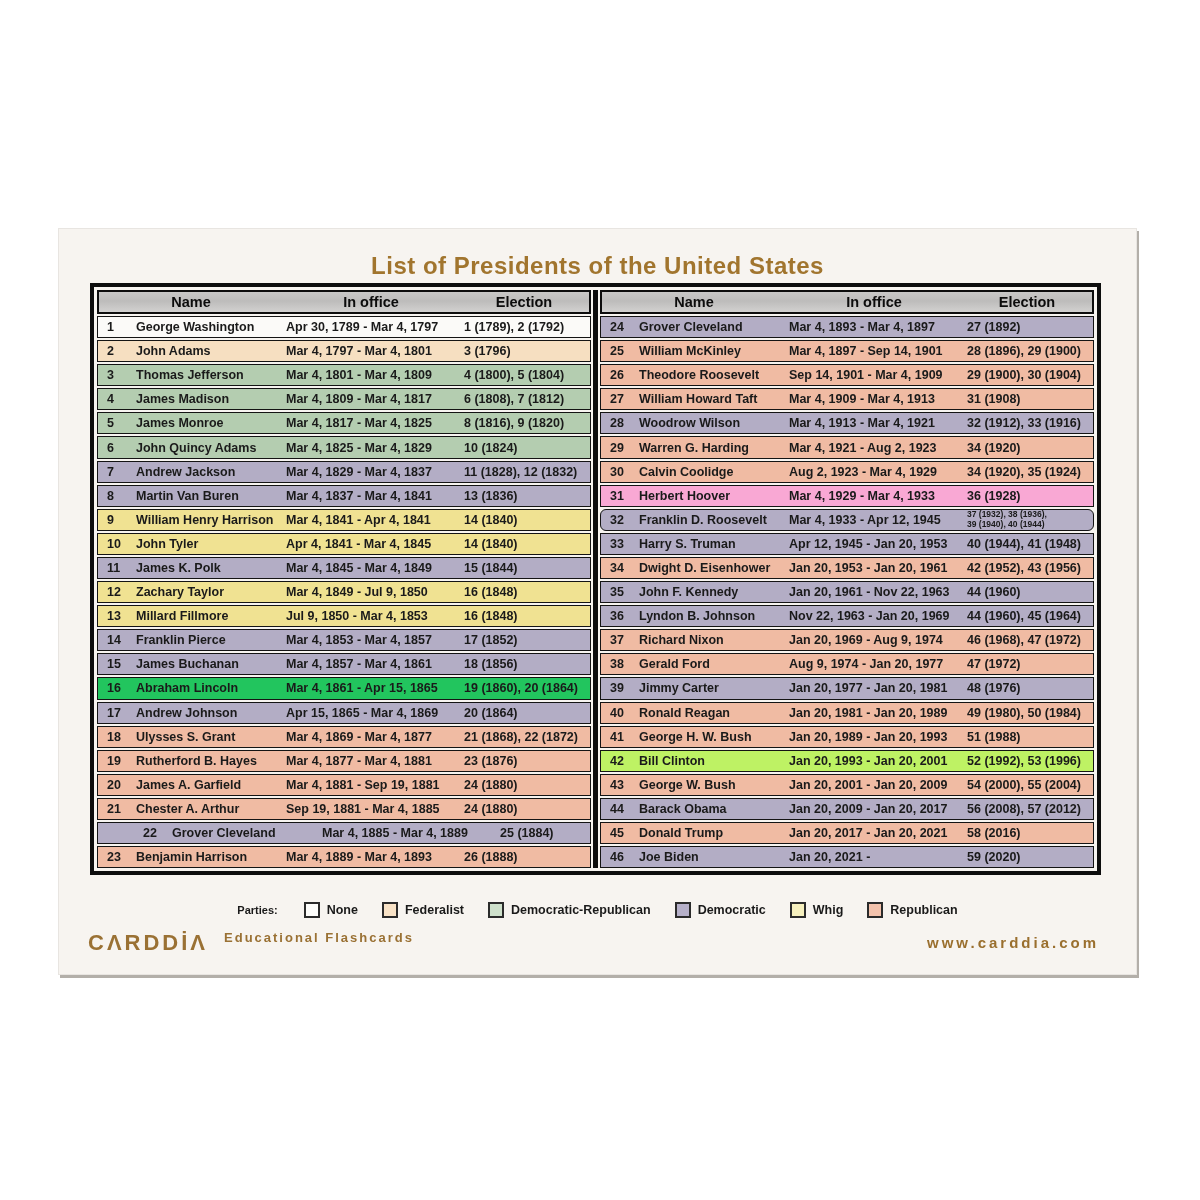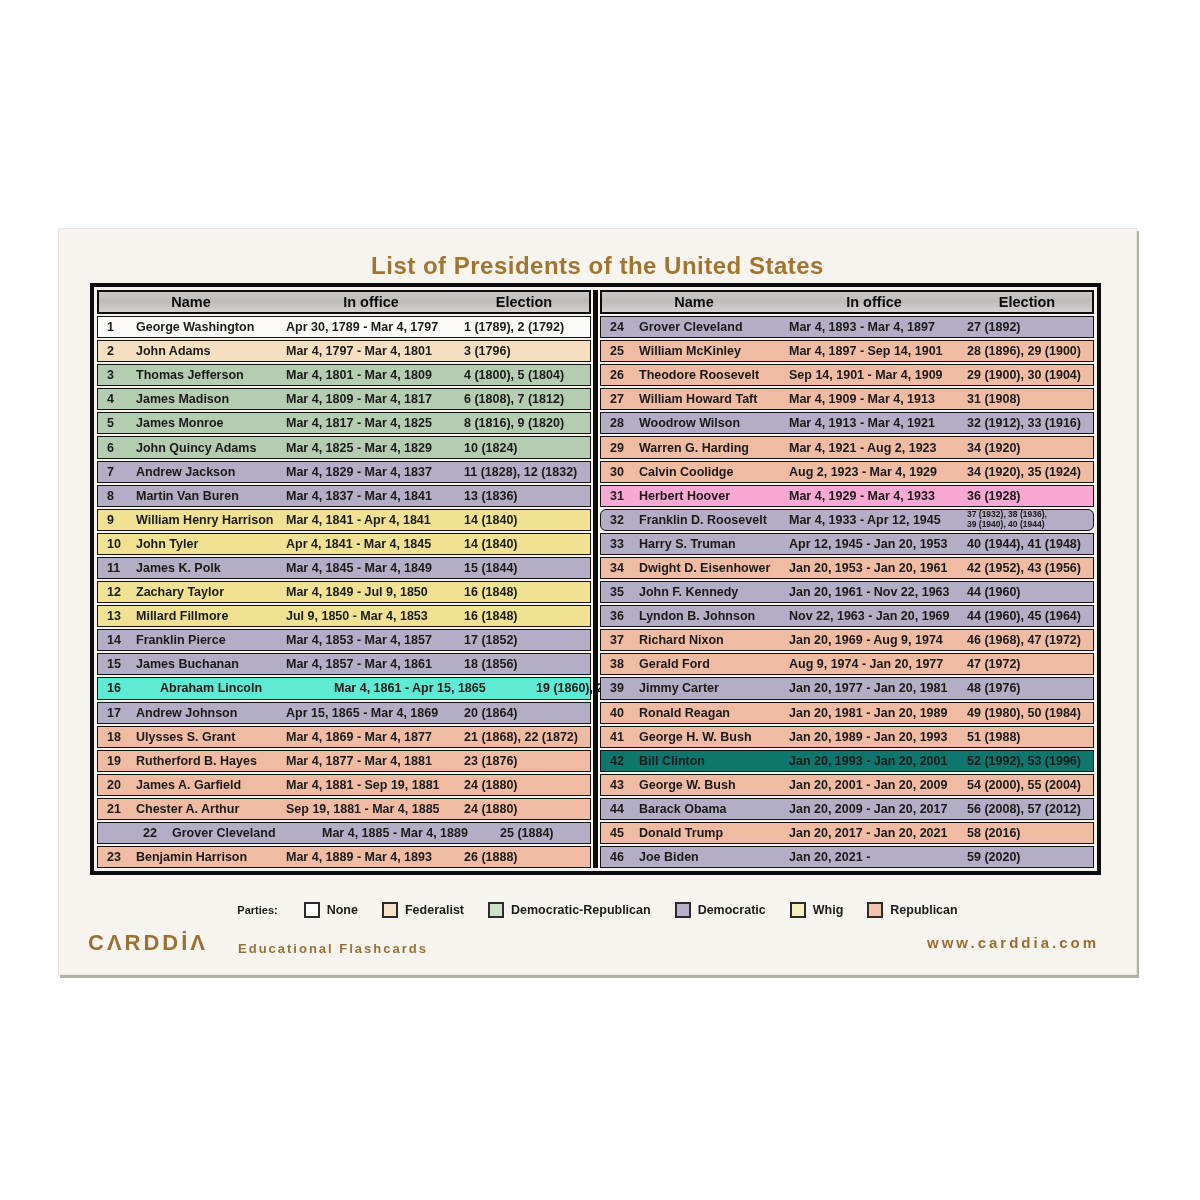--- a/index.html
+++ b/index.html
@@ -56,21 +56,21 @@
     display: flex; justify-content: center; align-items: center; gap: 24px;
     font-size: 13px; color: #1a1a1a;
   }
   .legend-label { font-weight: bold; font-size: 11px; margin-right: 2px; }
   .legend-item { display: flex; align-items: center; gap: 7px; }
   .swatch { width: 16px; height: 16px; border: 2px solid #2b2b2b; flex: 0 0 auto; }
   .legend-item span.lbl { font-weight: bold; font-size: 12.5px; }
 
   .footer-brand {
     position: absolute; left: 30px; top: 702px;
-    display: flex; align-items: flex-end; gap: 30px; color: #9a7134;
+    display: flex; align-items: flex-start; gap: 16px; color: #9a7134;
   }
   .brand-logo { font-size: 22px; font-weight: bold; letter-spacing: 3px; }
   .brand-tagline { font-size: 13px; font-weight: bold; letter-spacing: 2px; }
   .footer-site {
     position: absolute; right: 38px; top: 706px;
     font-size: 15px; font-weight: bold; letter-spacing: 3px; color: #9a6f2e;
   }
 </style>
 </head>
 <body>
@@ -156,21 +156,21 @@
             </div><div class="row" style="background: rgb(179, 173, 197);">
               <div class="c-num">14</div>
               <div class="c-name">Franklin Pierce</div>
               <div class="c-office">Mar 4, 1853 - Mar 4, 1857</div>
               <div class="c-elec">17 (1852)</div>
             </div><div class="row" style="background: rgb(179, 173, 197);">
               <div class="c-num">15</div>
               <div class="c-name">James Buchanan</div>
               <div class="c-office">Mar 4, 1857 - Mar 4, 1861</div>
               <div class="c-elec">18 (1856)</div>
-            </div><div class="row" style="background: #5eead4; gap: 24px;">
+            </div><div class="row" style="background: #22c55e;">
               <div class="c-num">16</div>
               <div class="c-name">Abraham Lincoln</div>
               <div class="c-office">Mar 4, 1861 - Apr 15, 1865</div>
               <div class="c-elec">19 (1860), 20 (1864)</div>
             </div><div class="row" style="background: rgb(179, 173, 197);">
               <div class="c-num">17</div>
               <div class="c-name">Andrew Johnson</div>
               <div class="c-office">Apr 15, 1865 - Mar 4, 1869</div>
               <div class="c-elec">20 (1864)</div>
             </div><div class="row" style="background: rgb(240, 187, 163);">
@@ -298,21 +298,21 @@
             </div><div class="row" style="background: rgb(240, 187, 163);">
               <div class="c-num">40</div>
               <div class="c-name">Ronald Reagan</div>
               <div class="c-office">Jan 20, 1981 - Jan 20, 1989</div>
               <div class="c-elec">49 (1980), 50 (1984)</div>
             </div><div class="row" style="background: rgb(240, 187, 163);">
               <div class="c-num">41</div>
               <div class="c-name">George H. W. Bush</div>
               <div class="c-office">Jan 20, 1989 - Jan 20, 1993</div>
               <div class="c-elec">51 (1988)</div>
-            </div><div class="row" style="background: #0f766e;">
+            </div><div class="row" style="background: #bef264;">
               <div class="c-num">42</div>
               <div class="c-name">Bill Clinton</div>
               <div class="c-office">Jan 20, 1993 - Jan 20, 2001</div>
               <div class="c-elec">52 (1992), 53 (1996)</div>
             </div><div class="row" style="background: rgb(240, 187, 163);">
               <div class="c-num">43</div>
               <div class="c-name">George W. Bush</div>
               <div class="c-office">Jan 20, 2001 - Jan 20, 2009</div>
               <div class="c-elec">54 (2000), 55 (2004)</div>
             </div><div class="row" style="background: rgb(179, 173, 197);">

